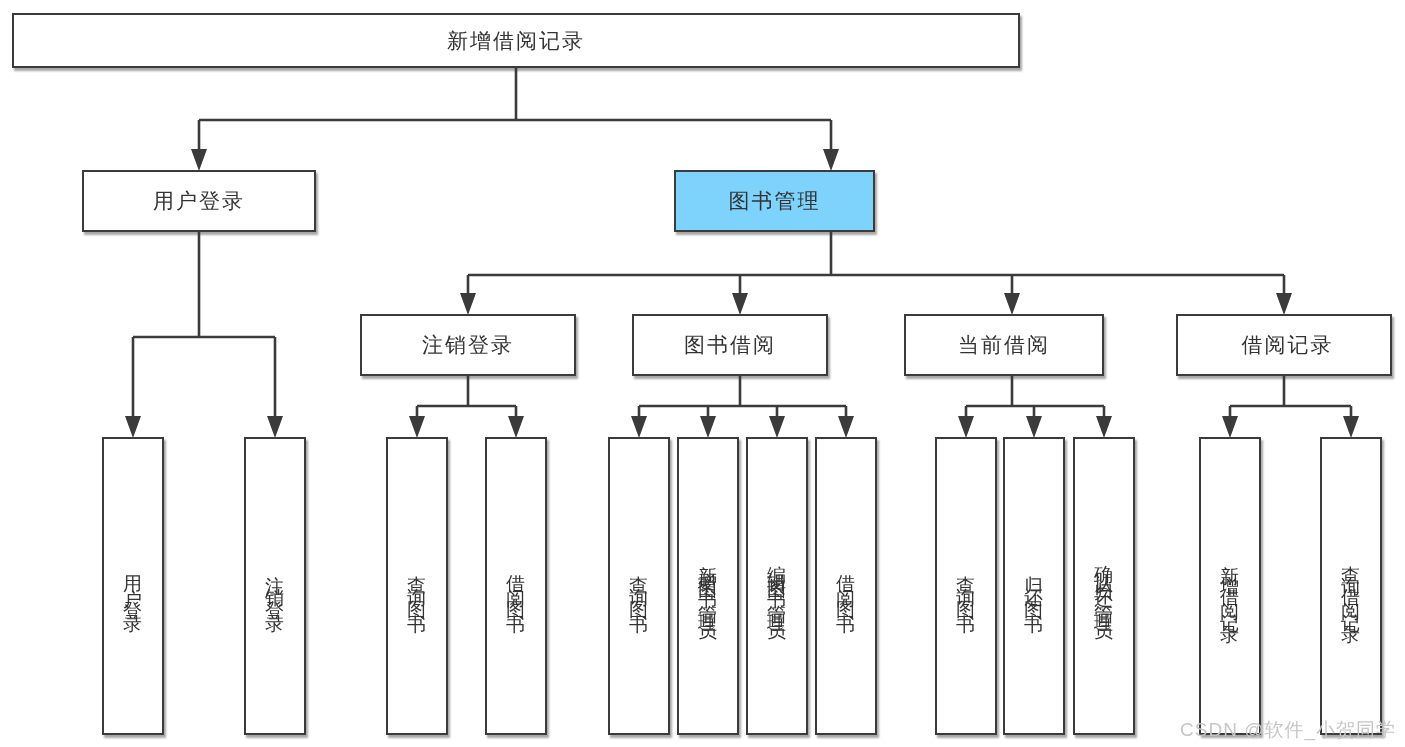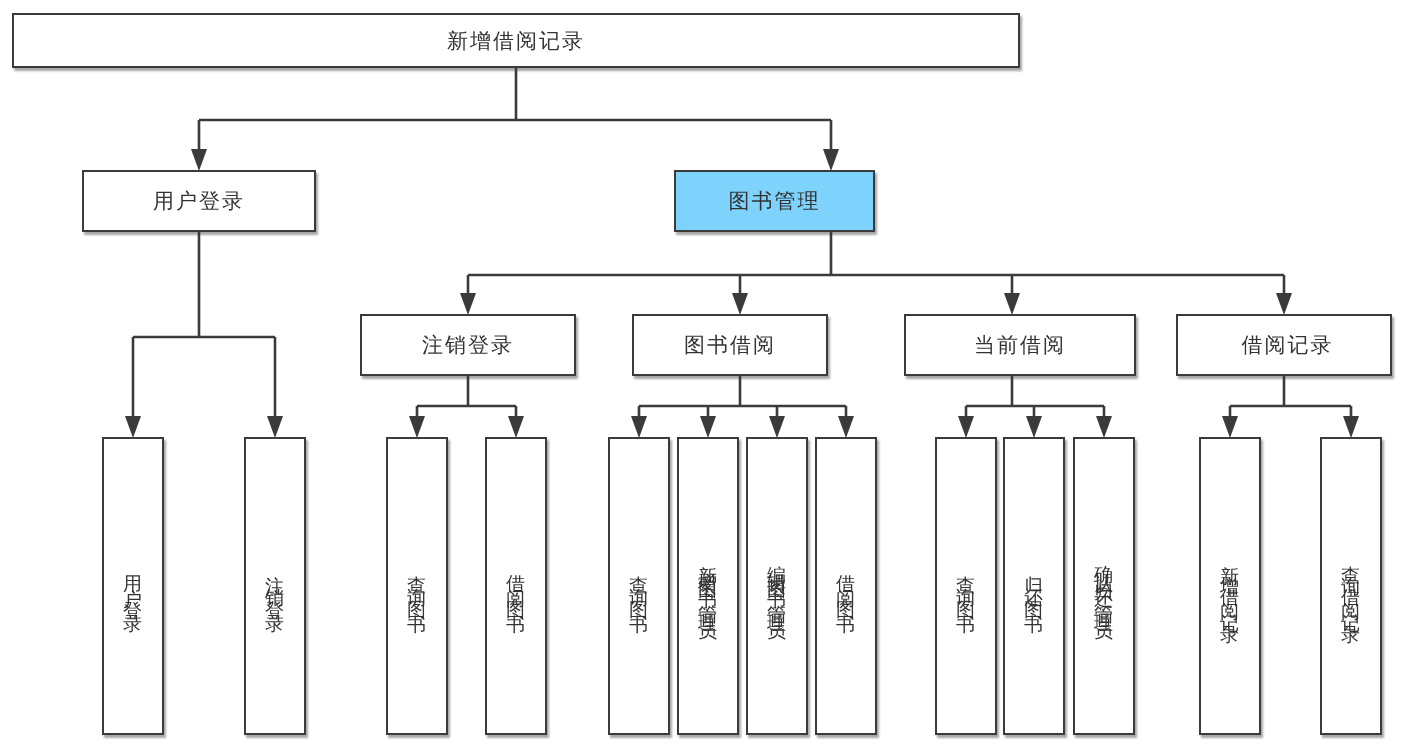--- a/index.html
+++ b/index.html
@@ -150,21 +150,21 @@
       </div>
       <div class="node" style="left: 677px; top: 437px; width: 62px; height: 298px; border-color: rgb(59, 59, 59); background: rgb(255, 255, 255); color: rgb(51, 51, 51);">
         <span class="vlabel long">新增图书（管理员）</span>
       </div>
       <div class="node" style="left: 746px; top: 437px; width: 62px; height: 298px; border-color: rgb(59, 59, 59); background: rgb(255, 255, 255); color: rgb(51, 51, 51);">
         <span class="vlabel long">编辑图书（管理员）</span>
       </div>
       <div class="node" style="left: 815px; top: 437px; width: 62px; height: 298px; border-color: rgb(59, 59, 59); background: rgb(255, 255, 255); color: rgb(51, 51, 51);">
         <span class="vlabel short">借阅图书</span>
       </div>
-      <div class="node" style="left: 904px; top: 314px; width: 232px; height: 62px; border-color: rgb(59, 59, 59); background: rgb(255, 255, 255); color: rgb(51, 51, 51);">
+      <div class="node" style="left: 904px; top: 314px; width: 200px; height: 62px; border-color: rgb(59, 59, 59); background: rgb(255, 255, 255); color: rgb(51, 51, 51);">
         <span class="hlabel">当前借阅</span>
       </div>
       <div class="node" style="left: 935px; top: 437px; width: 62px; height: 298px; border-color: rgb(59, 59, 59); background: rgb(255, 255, 255); color: rgb(51, 51, 51);">
         <span class="vlabel short">查询图书</span>
       </div>
       <div class="node" style="left: 1003px; top: 437px; width: 62px; height: 298px; border-color: rgb(59, 59, 59); background: rgb(255, 255, 255); color: rgb(51, 51, 51);">
         <span class="vlabel short">归还图书</span>
       </div>
       <div class="node" style="left: 1073px; top: 437px; width: 62px; height: 298px; border-color: rgb(59, 59, 59); background: rgb(255, 255, 255); color: rgb(51, 51, 51);">
         <span class="vlabel long">确认归还（管理员）</span>
@@ -172,13 +172,14 @@
       <div class="node" style="left: 1176px; top: 314px; width: 216px; height: 62px; border-color: rgb(59, 59, 59); background: rgb(255, 255, 255); color: rgb(51, 51, 51); padding-left: 7px;">
         <span class="hlabel">借阅记录</span>
       </div>
       <div class="node" style="left: 1199px; top: 437px; width: 62px; height: 298px; border-color: rgb(59, 59, 59); background: rgb(255, 255, 255); color: rgb(51, 51, 51);">
         <span class="vlabel mid">新增借阅记录</span>
       </div>
       <div class="node" style="left: 1320px; top: 437px; width: 62px; height: 298px; border-color: rgb(59, 59, 59); background: rgb(255, 255, 255); color: rgb(51, 51, 51);">
         <span class="vlabel mid">查询借阅记录</span>
       </div>
     </div>
+  <div class="watermark" style="color: rgb(198, 198, 198);">CSDN @软件_小贺同学</div>
 </div>
 
 </body></html>

